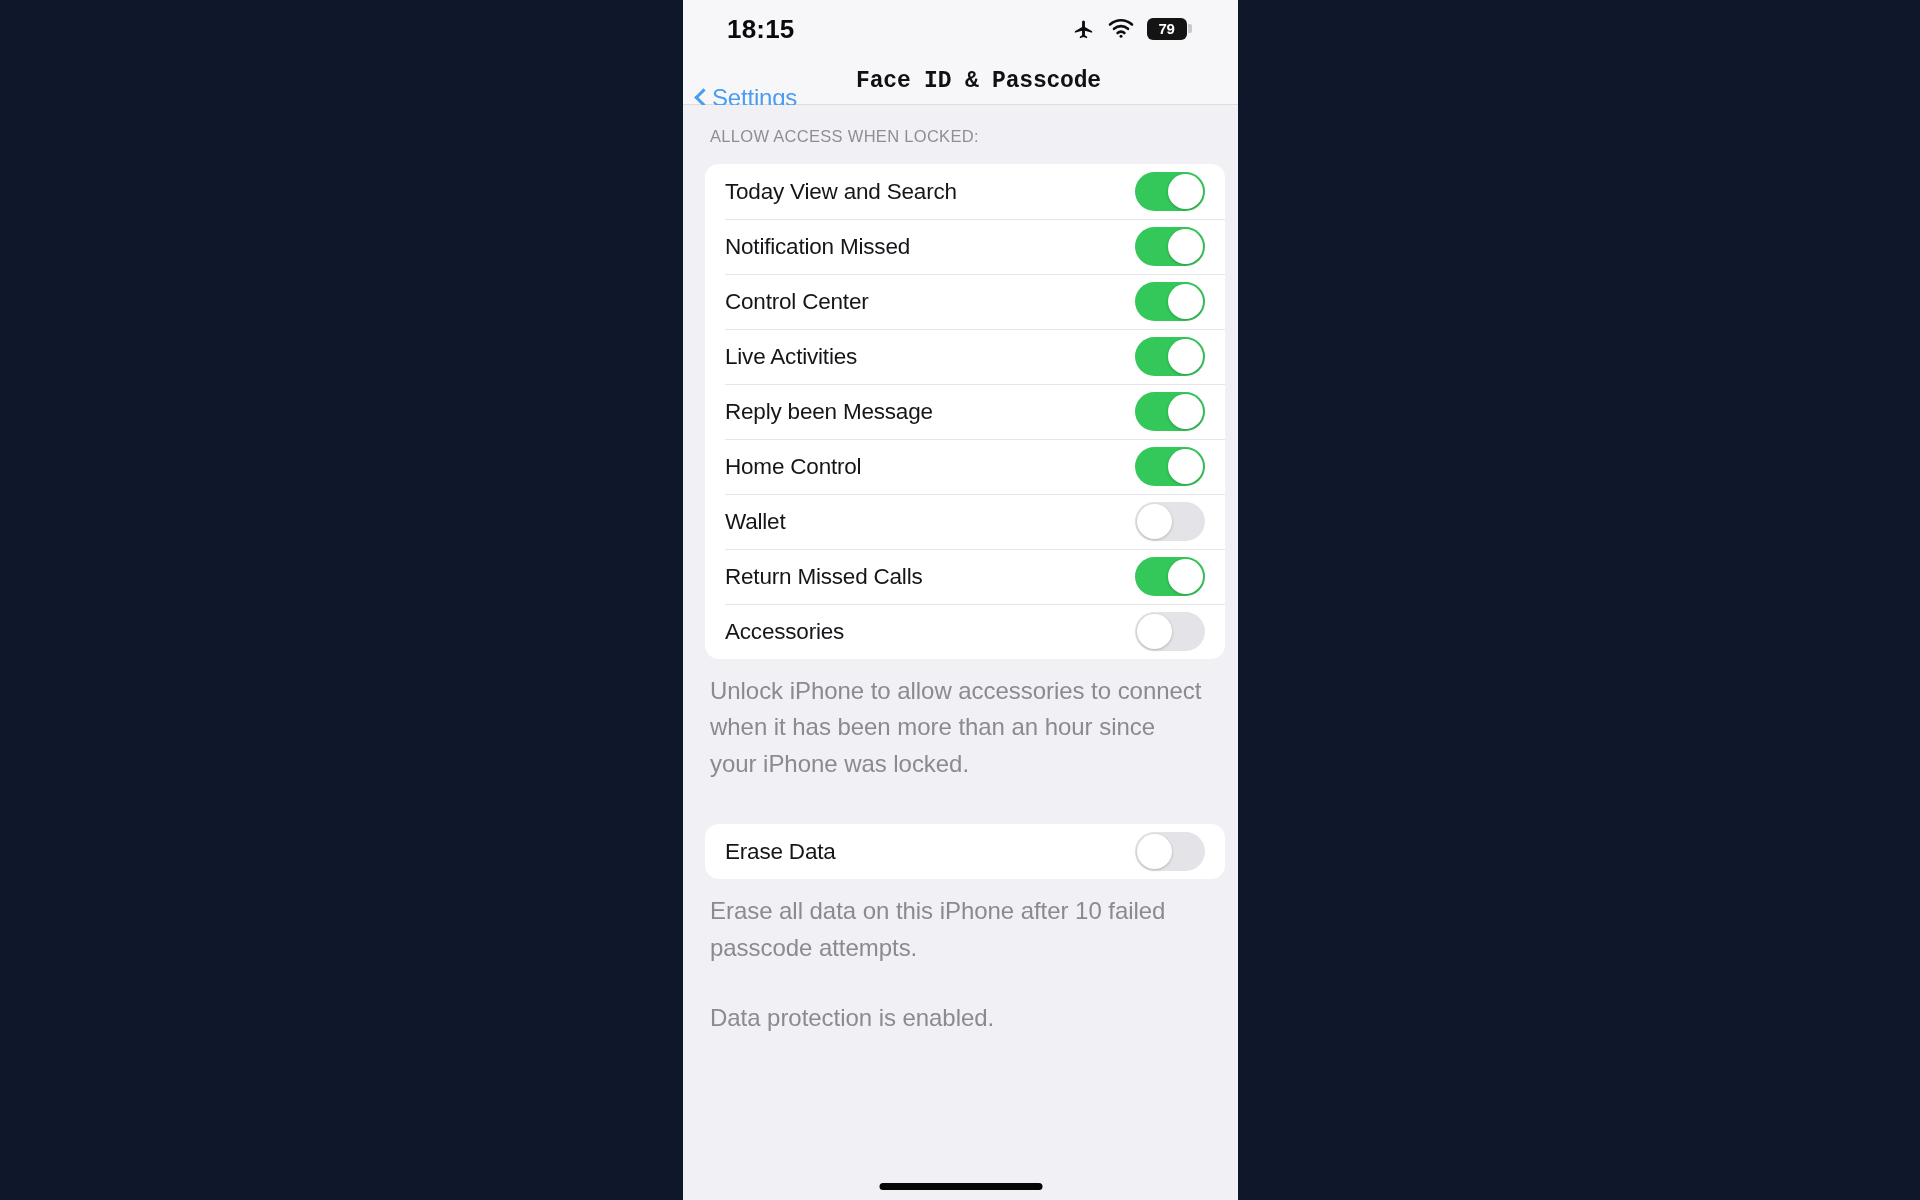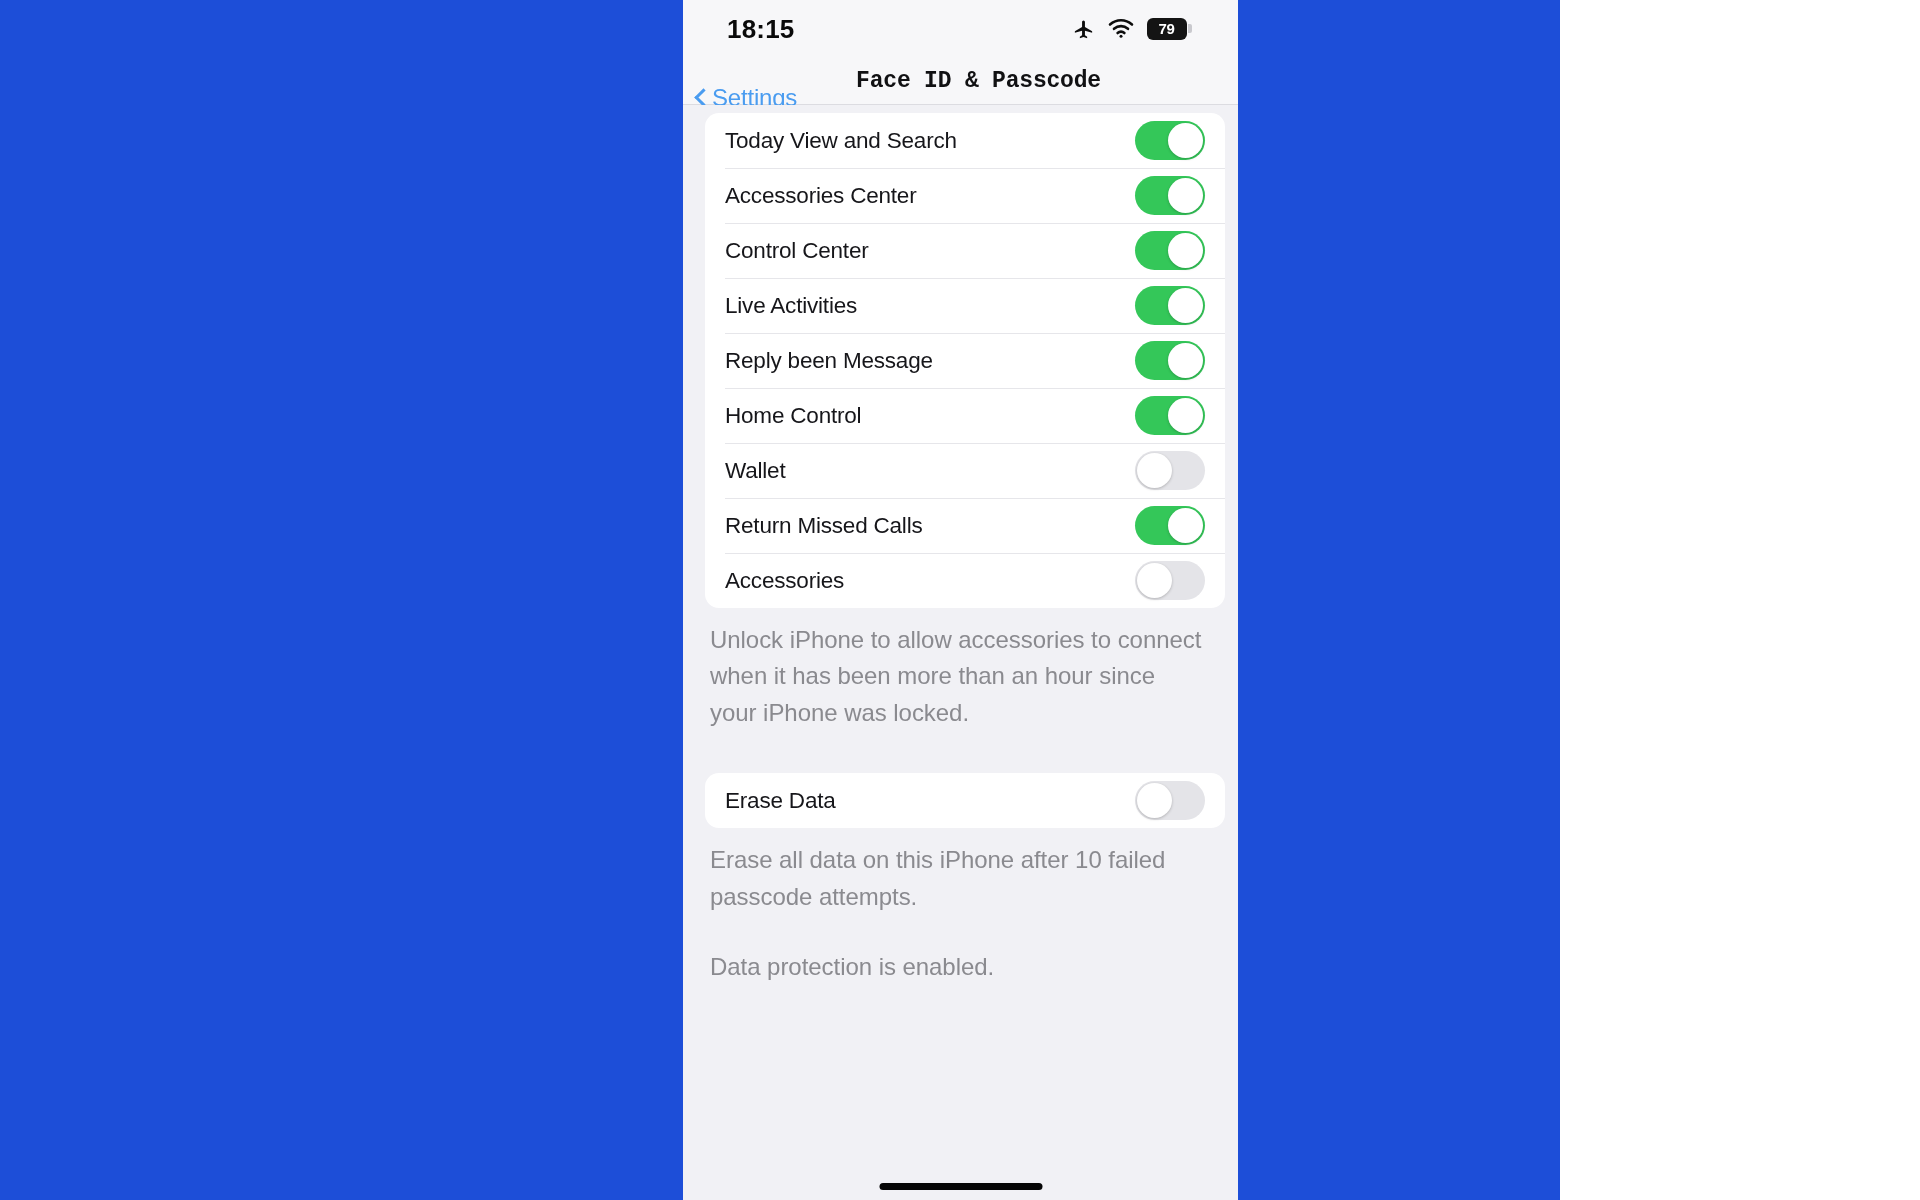--- a/index.html
+++ b/index.html
@@ -7,23 +7,23 @@
     padding: 0;
     width: 1920px;
     height: 1200px;
     background: #ffffff;
     font-family: "Liberation Sans", sans-serif;
     overflow: hidden;
   }
 
   #stage {
     position: relative;
-    width: 1560px;
+    width: 1920px;
     height: 1200px;
-    background: #1d4ed8;
+    background: #0f172a;
   }
 
   
   #phone {
     position: absolute;
     left: 683px;
     top: 0px;
     width: 555px;
     height: 1200px;
     background: #f1f1f5;
@@ -269,30 +269,31 @@
     <div id="nav-bar">
       <div id="back-button">
         <span class="chevron-left"></span>
         <span class="back-label">Settings</span>
       </div>
       <div id="nav-title">Face ID &amp; Passcode</div>
     </div>
 
     <div id="content">
 
+      <div class="section-header">ALLOW ACCESS WHEN LOCKED:</div>
 
       <div class="card" id="allow-access-card">
           <div class="row">
             <div class="row-label">Today View and Search</div>
             <div class="toggle on" aria-checked="true">
               <div class="knob"></div>
             </div>
           </div>
           <div class="row">
-            <div class="row-label">Accessories Center</div>
+            <div class="row-label">Notification Missed</div>
             <div class="toggle on" aria-checked="true">
               <div class="knob"></div>
             </div>
           </div>
           <div class="row">
             <div class="row-label">Control Center</div>
             <div class="toggle on" aria-checked="true">
               <div class="knob"></div>
             </div>
           </div>

